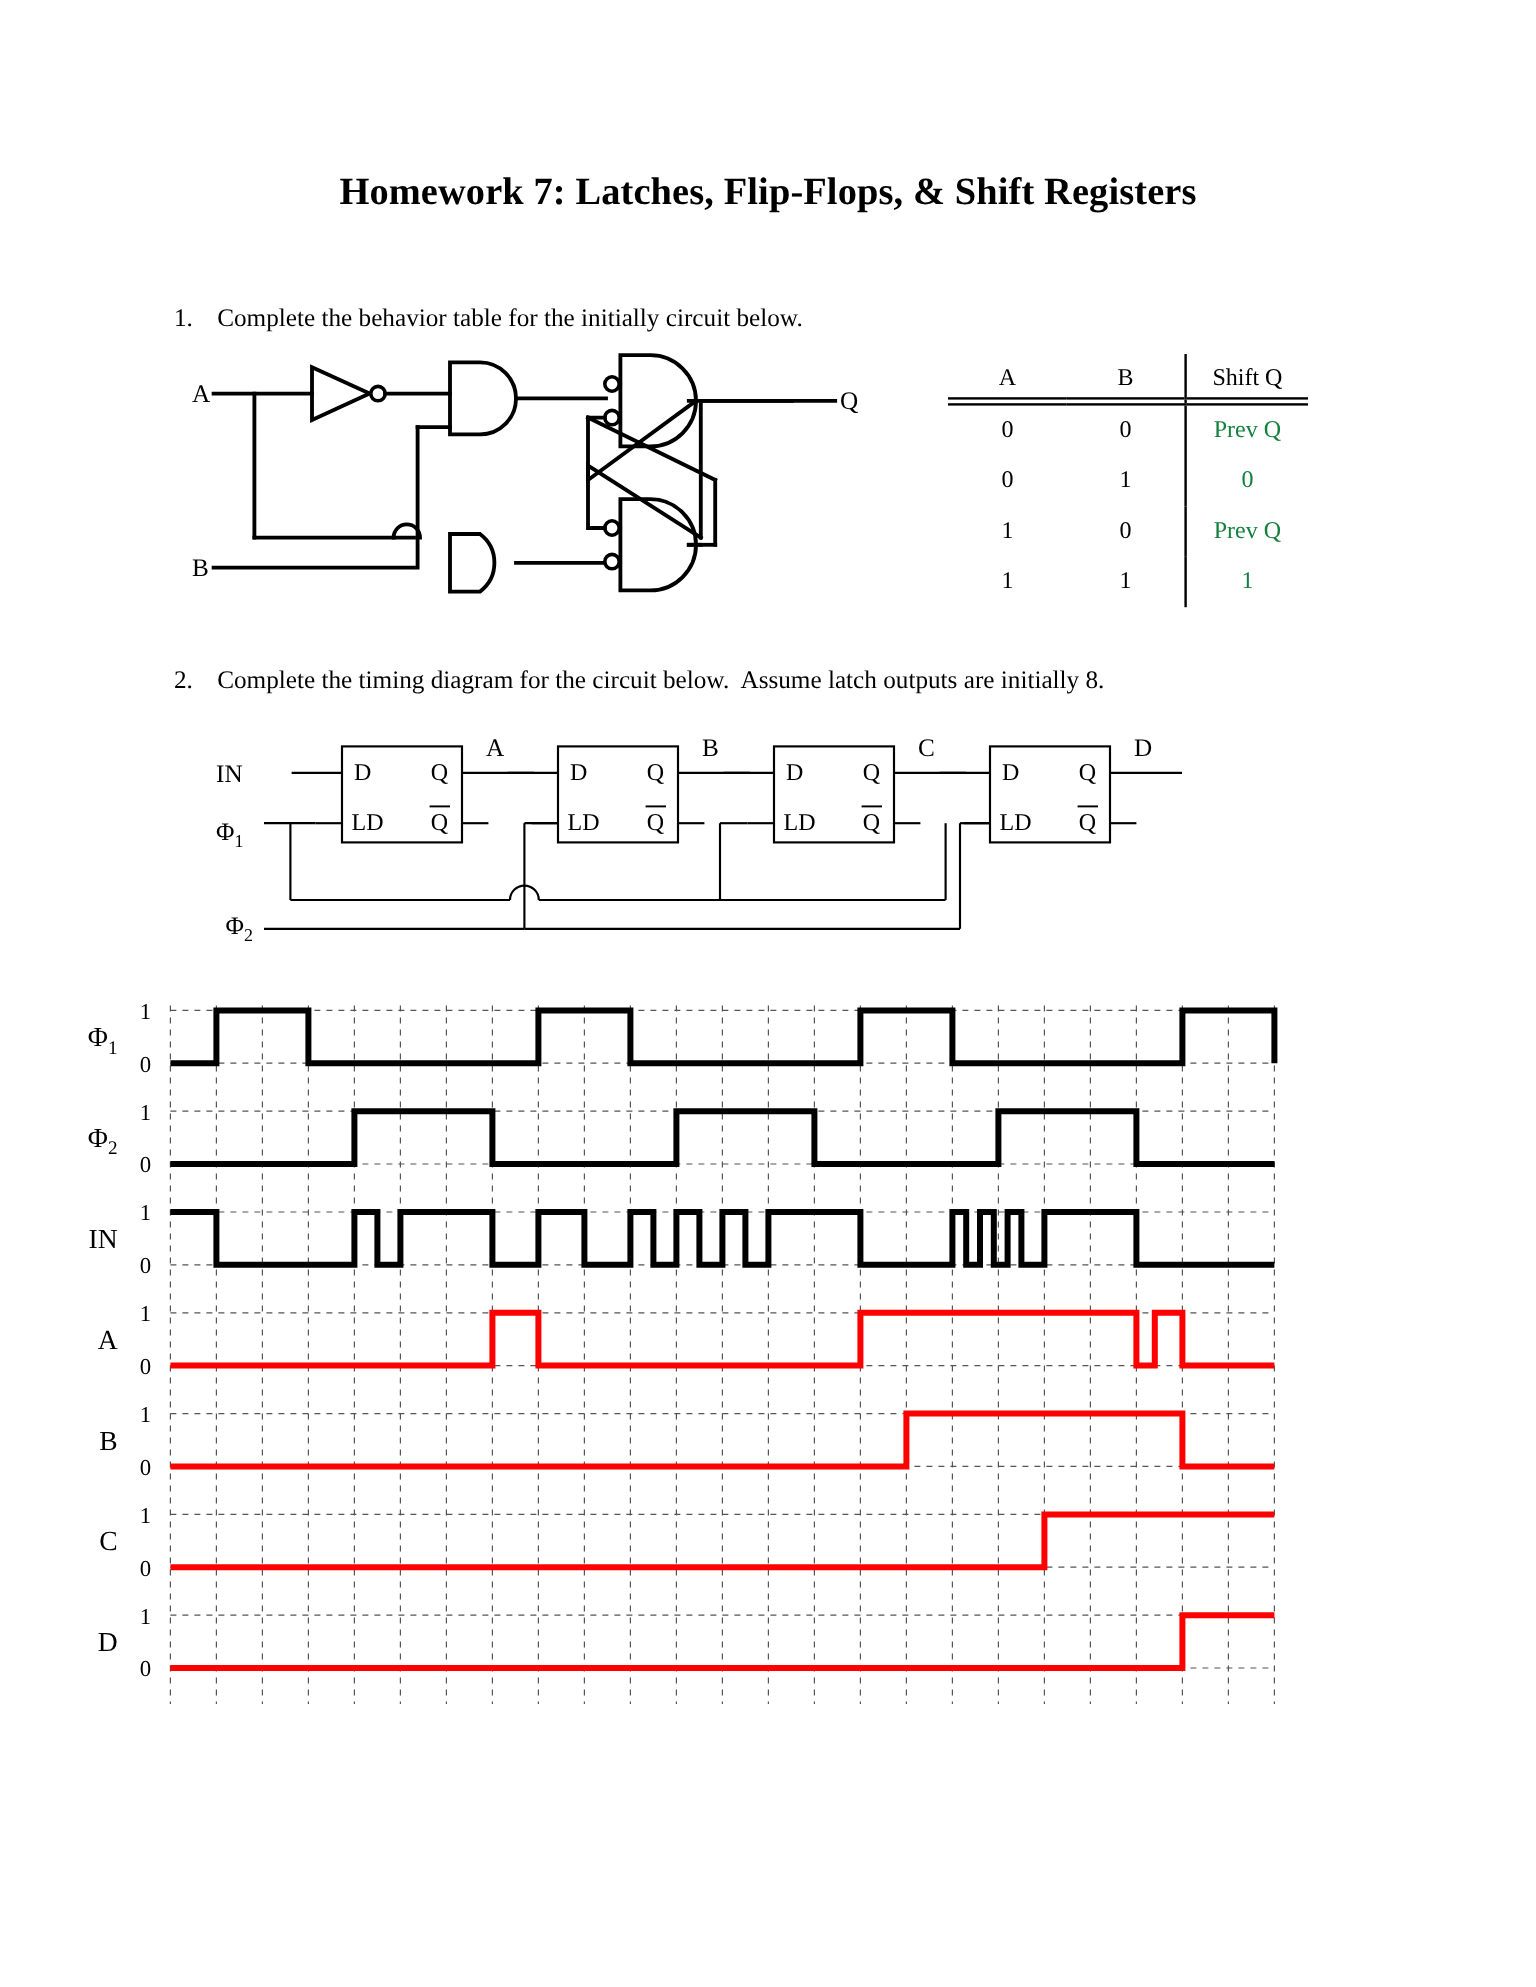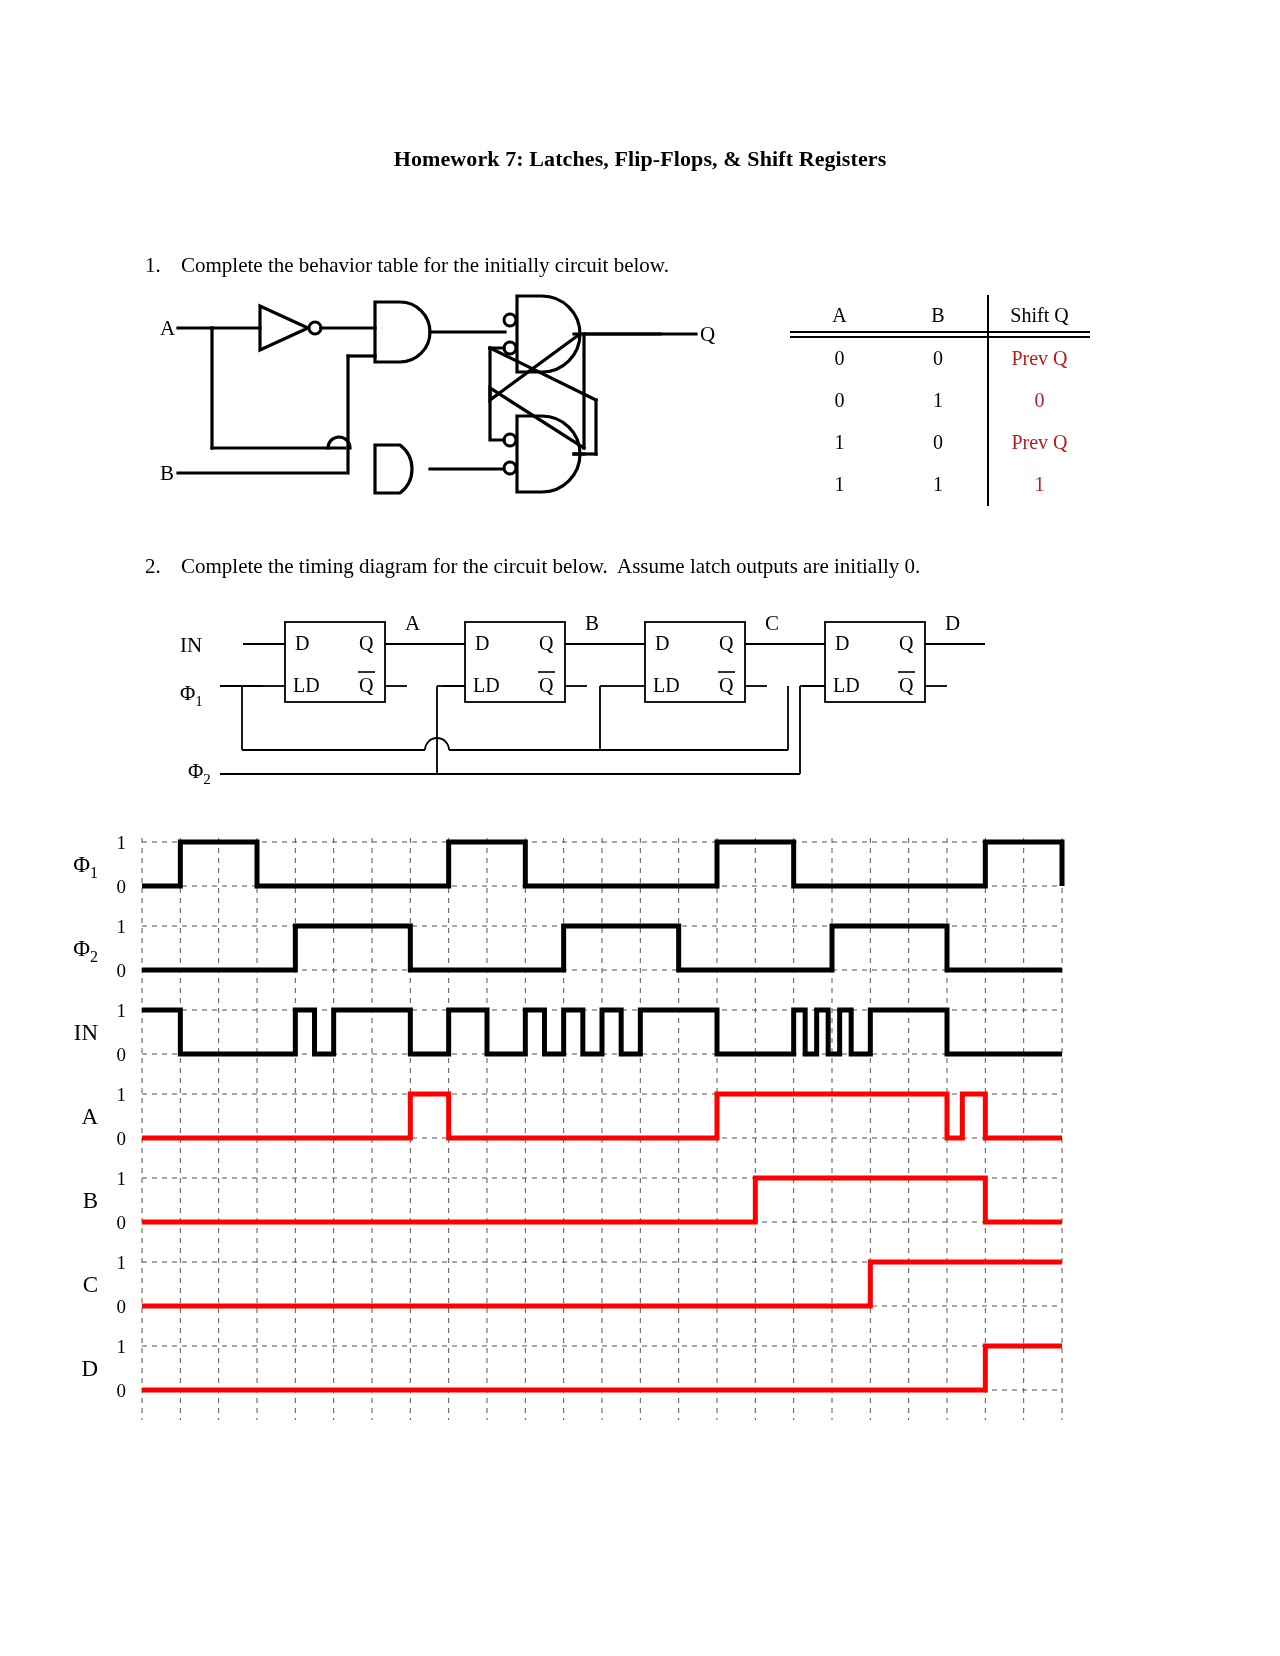--- a/index.html
+++ b/index.html
@@ -12,21 +12,21 @@
     position:relative;
     overflow:hidden;
   }
   .page { position:relative; width:1280px; height:1656px; }
 
   
   .title-block { text-align:center; padding-top:142px; }
   .title-line {
     font-family:"Liberation Serif", serif;
     font-weight:bold;
-    font-size:22px;
+    font-size:32px;
     letter-spacing:0.1px;
     line-height:34px;
   }
 
   
   .question {
     position:absolute;
     font-size:21px;
     line-height:26px;
     display:flex;
@@ -48,21 +48,21 @@
   .btable th { padding-bottom:4px; }
   .btable .colA { width:33%; }
   .btable .colB { width:33%; }
   .btable .colQ { width:34%; border-left:2px solid #000; }
   .btable .dblrule td, .btable .dblrule th { padding:0; }
   .hdr-rule {
     height:5px;
     border-top:2px solid #000;
     border-bottom:2px solid #000;
   }
-  .ans { color:#b91c1c; font-weight:bold; }
+  .ans { color:#15803d; font-weight:bold; }
 
   
   .shiftreg { position:absolute; left:180px; top:600px; width:830px; height:200px; }
 
   
   .timing { position:absolute; left:0px; top:820px; width:1280px; height:620px; }
 
   svg { display:block; overflow:visible; }
   text { font-family:"Liberation Serif", serif; }
 </style>
@@ -167,21 +167,21 @@
           <td>1</td>
           <td>1</td>
           <td class="colQ ans">1</td>
         </tr>
       </tbody>
     </table>
   </div>
 
   <div class="question" style="left:145px; top:553px;">
     <span class="q-num">2.</span>
-    <span class="q-text">Complete the timing diagram for the circuit below.  Assume latch outputs are initially 0.</span>
+    <span class="q-text">Complete the timing diagram for the circuit below.  Assume latch outputs are initially 8.</span>
   </div>
 
   <div class="shiftreg">
     <svg id="sr-svg" width="830" height="200" viewBox="0 0 830 200">
         <text x="0" y="52" font-size="21">IN</text>
         <text x="0" y="100" font-size="21">Φ<tspan dy="6" font-size="15">1</tspan></text>
         <text x="8" y="178" font-size="21">Φ<tspan dy="6" font-size="15">2</tspan></text>
         <g fill="none" stroke="#000" stroke-width="1.8">
           <rect x="105" y="22" width="100" height="80" fill="#fff" stroke="#000" stroke-width="1.8"></rect>
           <line x1="178" y1="72" x2="195" y2="72" stroke="#000" stroke-width="1.6"></line>

